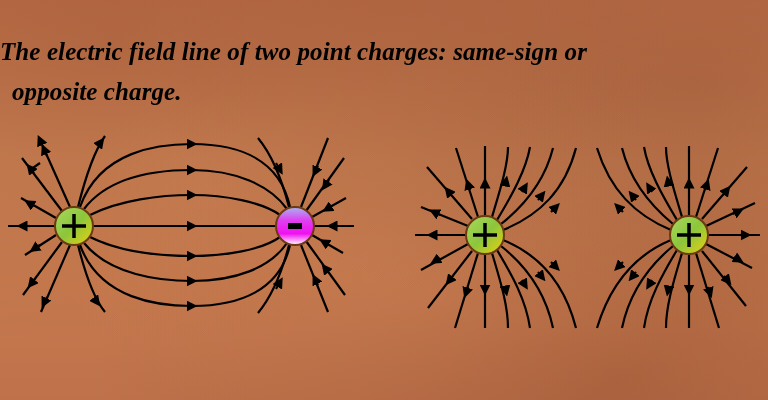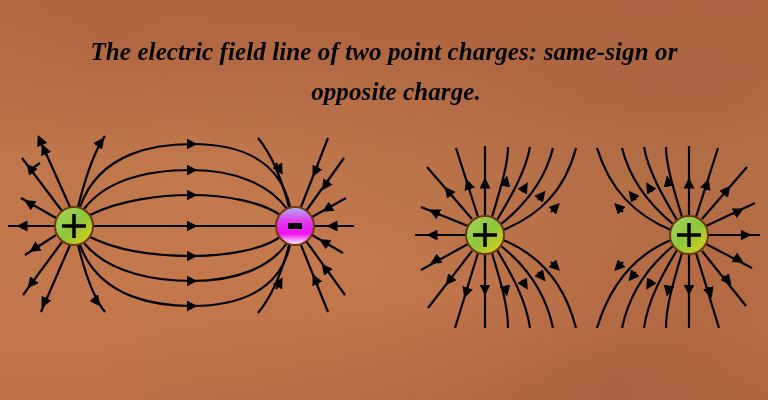--- a/index.html
+++ b/index.html
@@ -11,21 +11,21 @@
   .bg {
     position: absolute; inset: 0;
     background:
       radial-gradient(ellipse at 15% 10%, rgba(120,60,30,0.25), transparent 60%),
       radial-gradient(ellipse at 90% 20%, rgba(110,55,30,0.3), transparent 55%),
       radial-gradient(ellipse at 50% 60%, rgba(230,150,100,0.25), transparent 60%),
       radial-gradient(ellipse at 80% 95%, rgba(120,60,35,0.3), transparent 60%),
       linear-gradient(180deg, #c0714a 0%, #cc8154 40%, #c77a4e 70%, #bf724a 100%);
   }
   .title {
-    position: absolute; left: 0; width: 768px; text-align: center;
+    position: absolute; left: 0; width: 768px; text-align: left;
     font-weight: bold; font-style: italic; font-size: 25px; color: #000;
     letter-spacing: 0.1px;
   }
   .t1 { top: 38px; }
   .t2 { top: 78px; padding-left: 12px; }
   svg.diagram { position: absolute; left: 0; top: 0; }
   .fl { fill: none; stroke: #000; stroke-width: 2.2; }
 </style>
 </head>
 <body>

